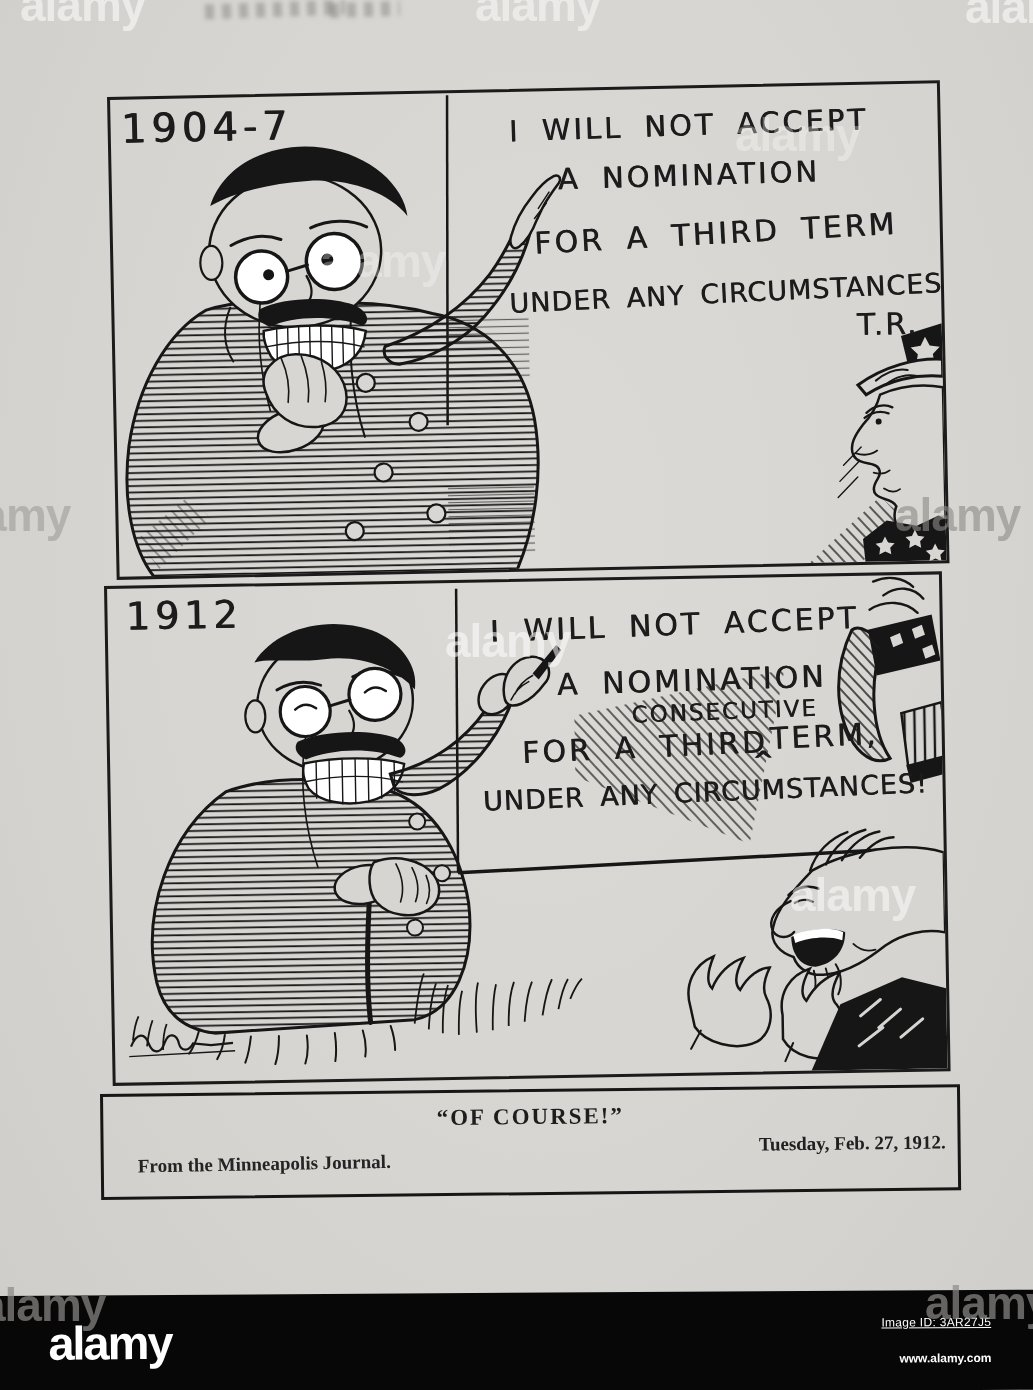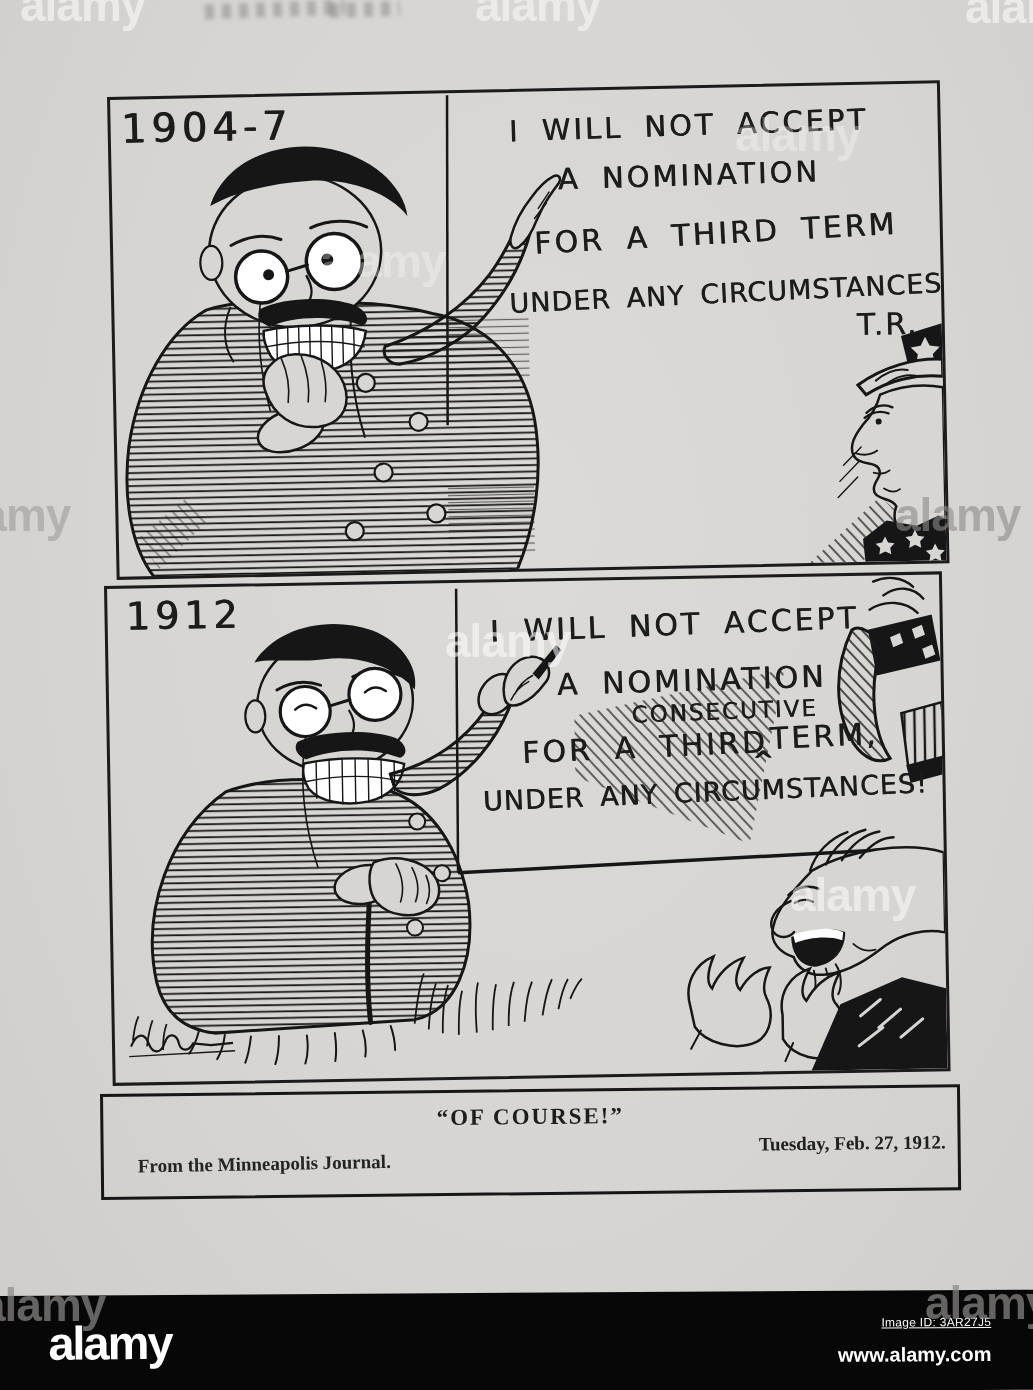--- a/index.html
+++ b/index.html
@@ -41,21 +41,21 @@
   .cap-date{position:absolute;right:12px;top:44px;font-family:"Liberation Serif",serif;
     font-weight:bold;font-size:19px;color:#202020;}
   
   .footer-bar{position:absolute;left:-4px;top:1296px;width:1041px;height:100px;background:#070707;
     transform:rotate(-0.35deg);transform-origin:0 0;z-index:20;}
   .footer-brand{position:absolute;left:52px;top:24px;color:#fff;font-family:"Liberation Sans",sans-serif;
     font-weight:bold;font-size:47px;letter-spacing:-2px;line-height:1;}
   .footer-meta{position:absolute;right:46px;top:26px;text-align:right;color:#fff;
     font-family:"Liberation Sans",sans-serif;line-height:1;}
   .footer-id{font-size:12px;letter-spacing:.3px;text-decoration:underline;}
-  .footer-url{font-size:20px;font-weight:bold;margin-top:16px;}
+  .footer-url{font-size:12px;font-weight:bold;margin-top:24px;}
   
   .wm{position:absolute;z-index:30;font-family:"Liberation Sans",sans-serif;font-weight:bold;
     font-size:46px;letter-spacing:-1px;line-height:1;pointer-events:none;}
   .wm.white{color:#ffffff;}
   .wm.gray{color:#8d8b88;}
   .smudge{position:absolute;left:205px;top:2px;width:140px;height:15px;z-index:6;
     background:repeating-linear-gradient(90deg,rgba(80,80,80,.3) 0 9px,transparent 9px 17px);
     filter:blur(2px);transform:rotate(-2deg);}
   .smudge2{left:330px;width:70px;}
 </style>

